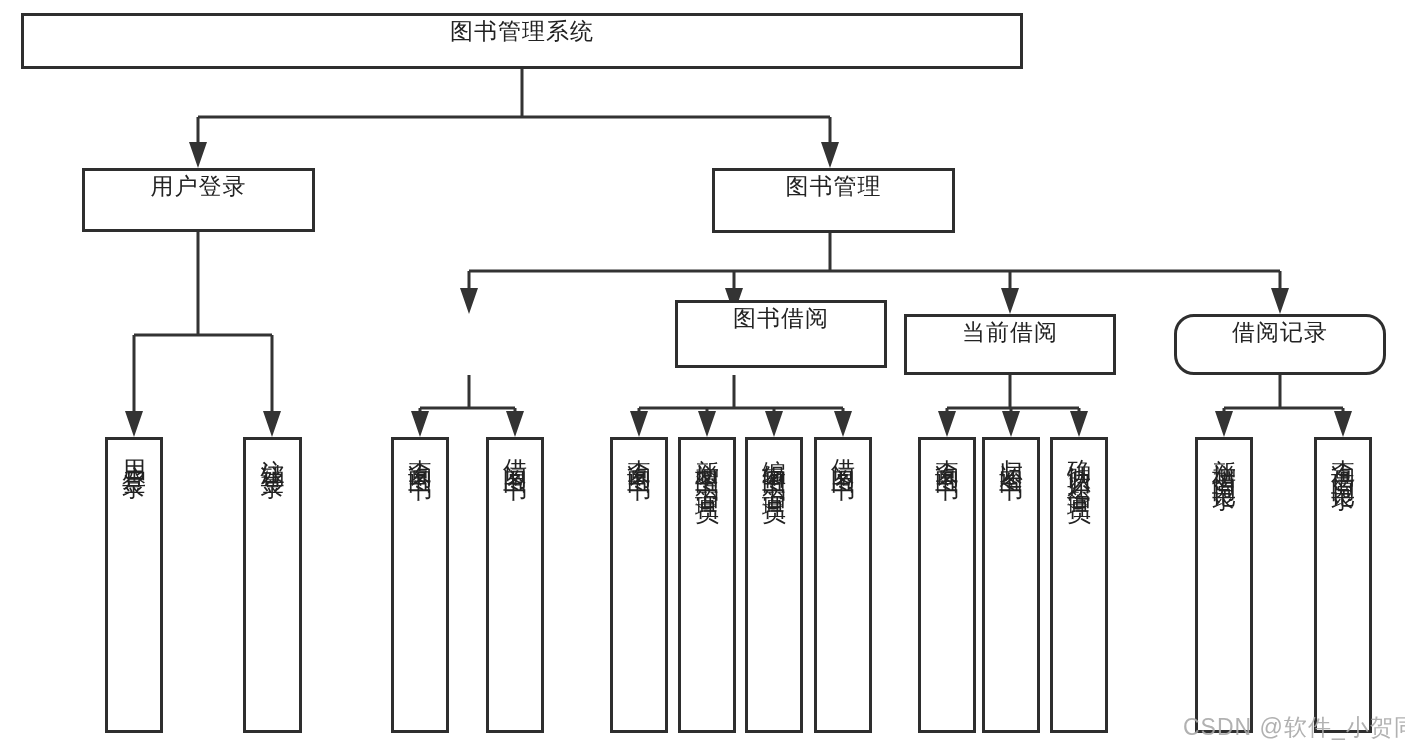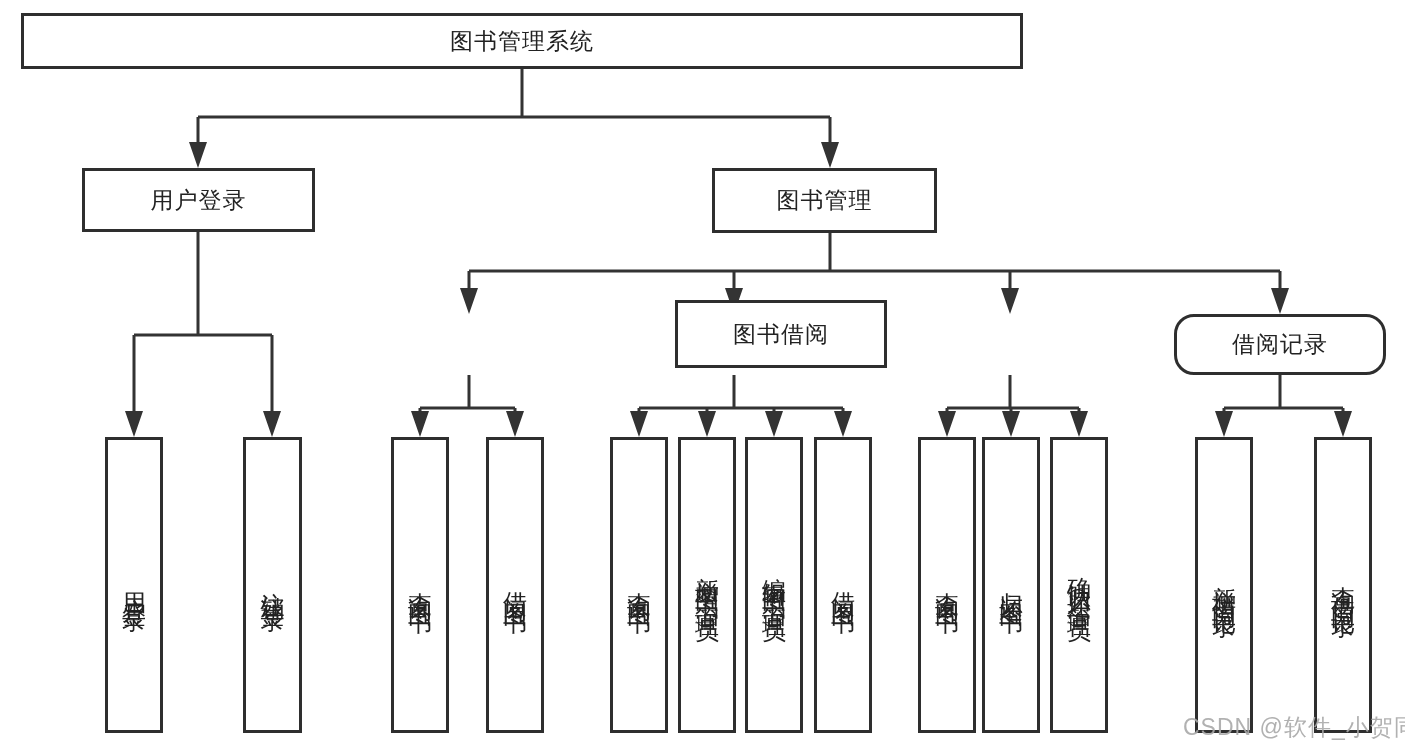--- a/index.html
+++ b/index.html
@@ -22,21 +22,21 @@
     width: 1405px;
     height: 747px;
     pointer-events: none;
   }
   .box {
     position: absolute;
     box-sizing: border-box;
     border: 3px solid #2e2e2e;
     background: #ffffff;
     display: flex;
-    align-items: center;
+    align-items: flex-start;
     justify-content: center;
     color: #222222;
   }
   .hlabel {
     font-size: 23px;
     letter-spacing: 1px;
     white-space: nowrap;
   }
   .vtext {
     writing-mode: vertical-rl;
@@ -83,26 +83,29 @@
     <path fill="#333333" d="M198 168 l-9 -26 h18 z M830 168 l-9 -26 h18 z M134 437 l-9 -26 h18 z M272 437 l-9 -26 h18 z M469 314 l-9 -26 h18 z M734 314 l-9 -26 h18 z M1010 314 l-9 -26 h18 z M1280 314 l-9 -26 h18 z M420 437 l-9 -26 h18 z M515 437 l-9 -26 h18 z M639 437 l-9 -26 h18 z M707 437 l-9 -26 h18 z M774 437 l-9 -26 h18 z M843 437 l-9 -26 h18 z M947 437 l-9 -26 h18 z M1011 437 l-9 -26 h18 z M1079 437 l-9 -26 h18 z M1224 437 l-9 -26 h18 z M1343 437 l-9 -26 h18 z"></path>
   </svg>
 
   <div class="box" style="left:21px; top:13px; width:1002px; height:56px;">
     <span class="hlabel">图书管理系统</span>
   </div>
 
   <div class="box" style="left:82px; top:168px; width:233px; height:64px;">
     <span class="hlabel">用户登录</span>
   </div>
-  <div class="box" style="left:712px; top:168px; width:225px; height:65px;">
+  <div class="box" style="left:712px; top:168px; width:243px; height:65px;">
     <span class="hlabel">图书管理</span>
   </div>
 
   <div class="box" style="left:628px; top:300px; width:212px; height:68px;margin-left:47px;">
     <span class="hlabel">图书借阅</span>
+  </div>
+  <div class="box" style="left:904px; top:314px; width:212px; height:61px;">
+    <span class="hlabel">当前借阅</span>
   </div>
   <div class="box" style="left:1174px; top:314px; width:212px; height:61px;border-radius:20px;">
     <span class="hlabel">借阅记录</span>
   </div>
 
   <div class="box leaf" style="left:105px; top:437px; width:58px; height:296px;">
     <span class="vtext">用户登录</span>
   </div>
   <div class="box leaf" style="left:243px; top:437px; width:59px; height:296px;">
     <span class="vtext">注销登录</span>

